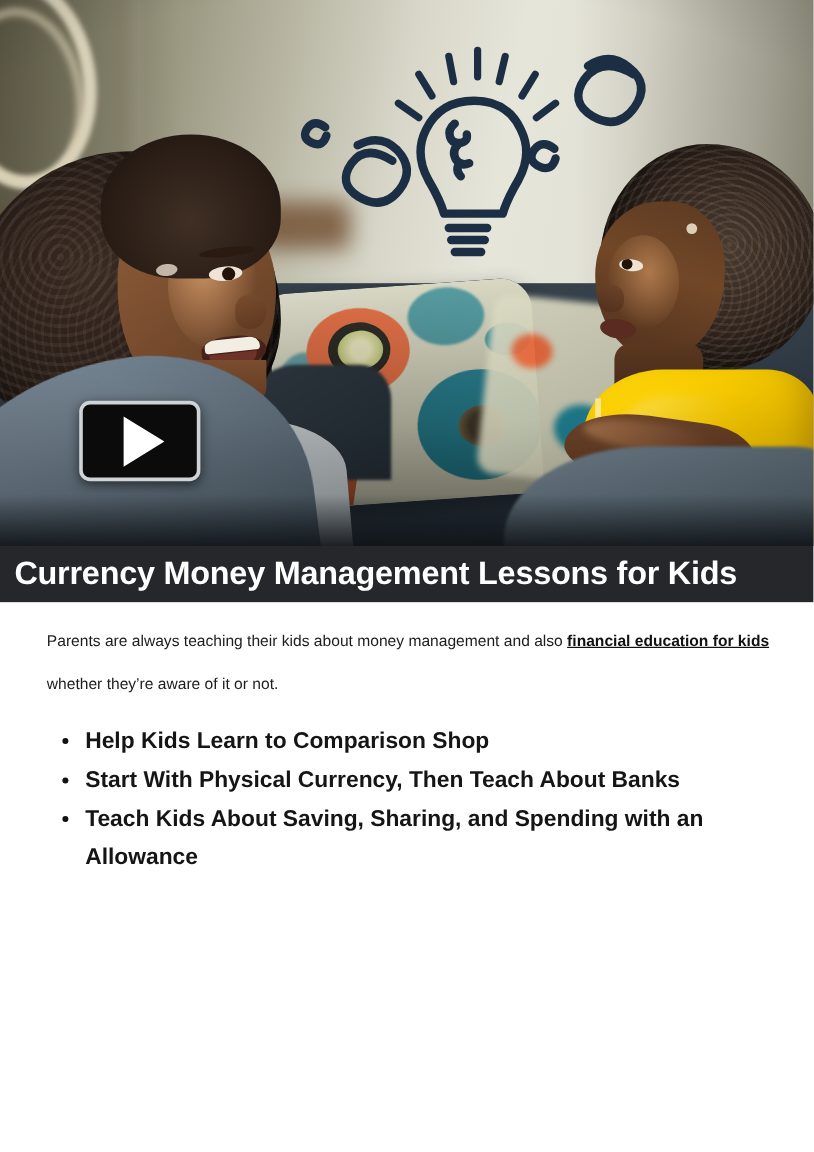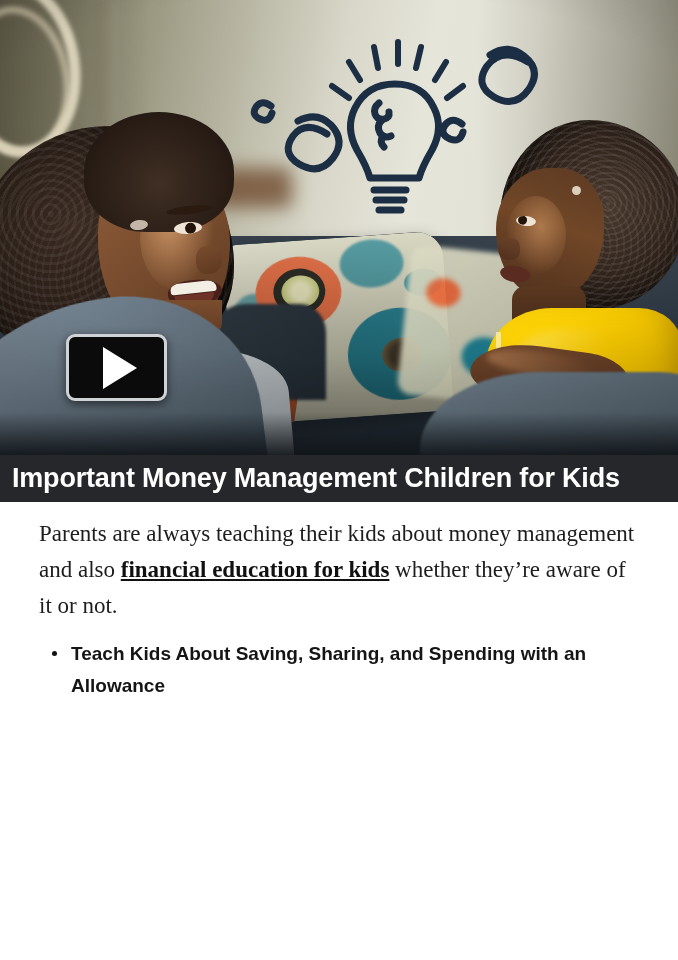--- a/index.html
+++ b/index.html
@@ -357,25 +357,25 @@
     font-family:"Liberation Sans", sans-serif;
   }
 
   
   .article {
     position:absolute; left:0; top:502px; width:678px; height:458px;
     background:#ffffff;
     padding:14px 36px 0 39px;
   }
   .para {
-    font-size:23px;
+    font-size:13px;
     line-height:36px;
     color:#1d1d1d;
     margin-bottom:14px;
-    font-family:Liberation Serif, serif;
+    font-family:Liberation Sans, sans-serif;
   }
   .link-bold {
     font-weight:bold;
     text-decoration:underline;
     color:#111;
   }
   .strong { font-weight:bold; color:#111; }
 
   .list { list-style:none; margin:10px 0 0 0; padding:0; }
   .list li {
@@ -498,26 +498,28 @@
 
       <div class="hero-vignette"></div>
     </div>
 
     <div class="play-btn">
       <div class="play-tri"></div>
     </div>
   </div>
 
   <div class="title-bar">
-    <div class="title-text">Important Money Management Children for Kids</div>
+    <div class="title-text">Currency Money Management Lessons for Kids</div>
   </div>
 
   <div class="article">
 
     <p class="para"><span>Parents are always teaching their kids about money management and also </span><a class="link-bold" href="#">financial education for kids</a><span> whether they’re aware of it or not.</span></p>
 
 
     <ul class="list">
+      <li>Help Kids Learn to Comparison Shop</li>
+      <li>Start With Physical Currency, Then Teach About Banks</li>
       <li>Teach Kids About Saving, Sharing, and Spending with an Allowance</li>
     </ul>
 
   </div>
 </div>
 
 </body></html>

